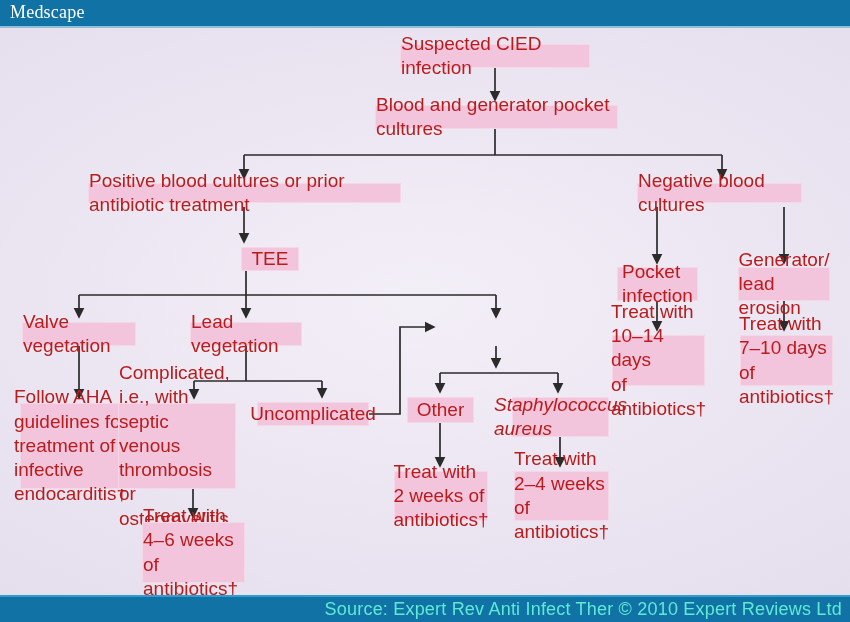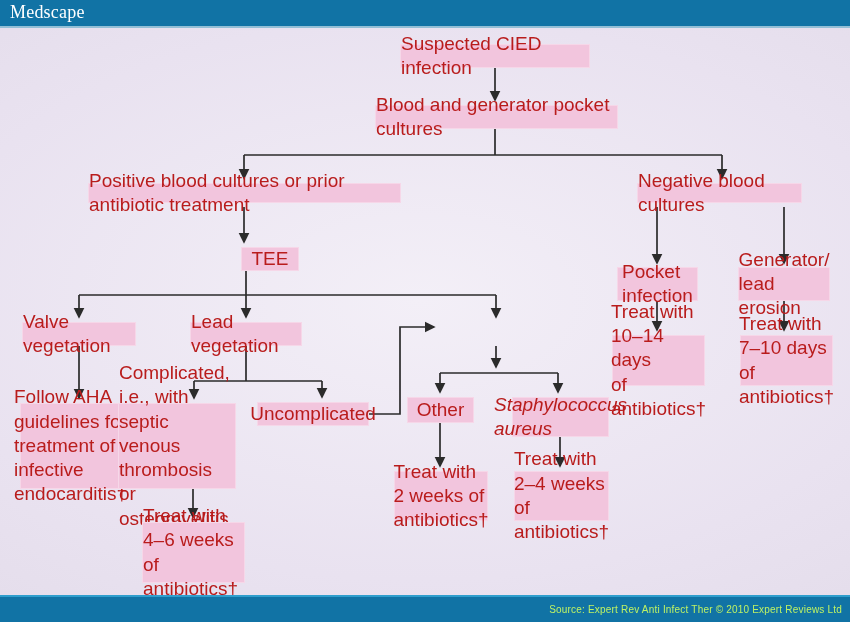--- a/index.html
+++ b/index.html
@@ -19,21 +19,21 @@
     position:absolute;left:10px;top:2px;
     color:#ffffff;font-family:"Liberation Serif", serif;
     font-size:18px;letter-spacing:0.2px;
   }
   .bottombar{
     position:absolute;left:0;bottom:0;width:850px;height:27px;
     background:#1173a5;border-top:2px solid #2f9ecd;box-sizing:border-box;
     display:flex;align-items:center;justify-content:flex-end;
   }
   .source{
-    color:#bef264;font-size:10px;padding-right:8px;letter-spacing:0.2px;
+    color:#5eead4;font-size:18px;padding-right:8px;letter-spacing:0.2px;
   }
   
   .node{
     position:absolute;
     background:#f2c5dd;
     border:1px solid #f6d7e8;
     box-sizing:border-box;
     color:#b91c1c;
     font-size:19px;
     line-height:1.28;

